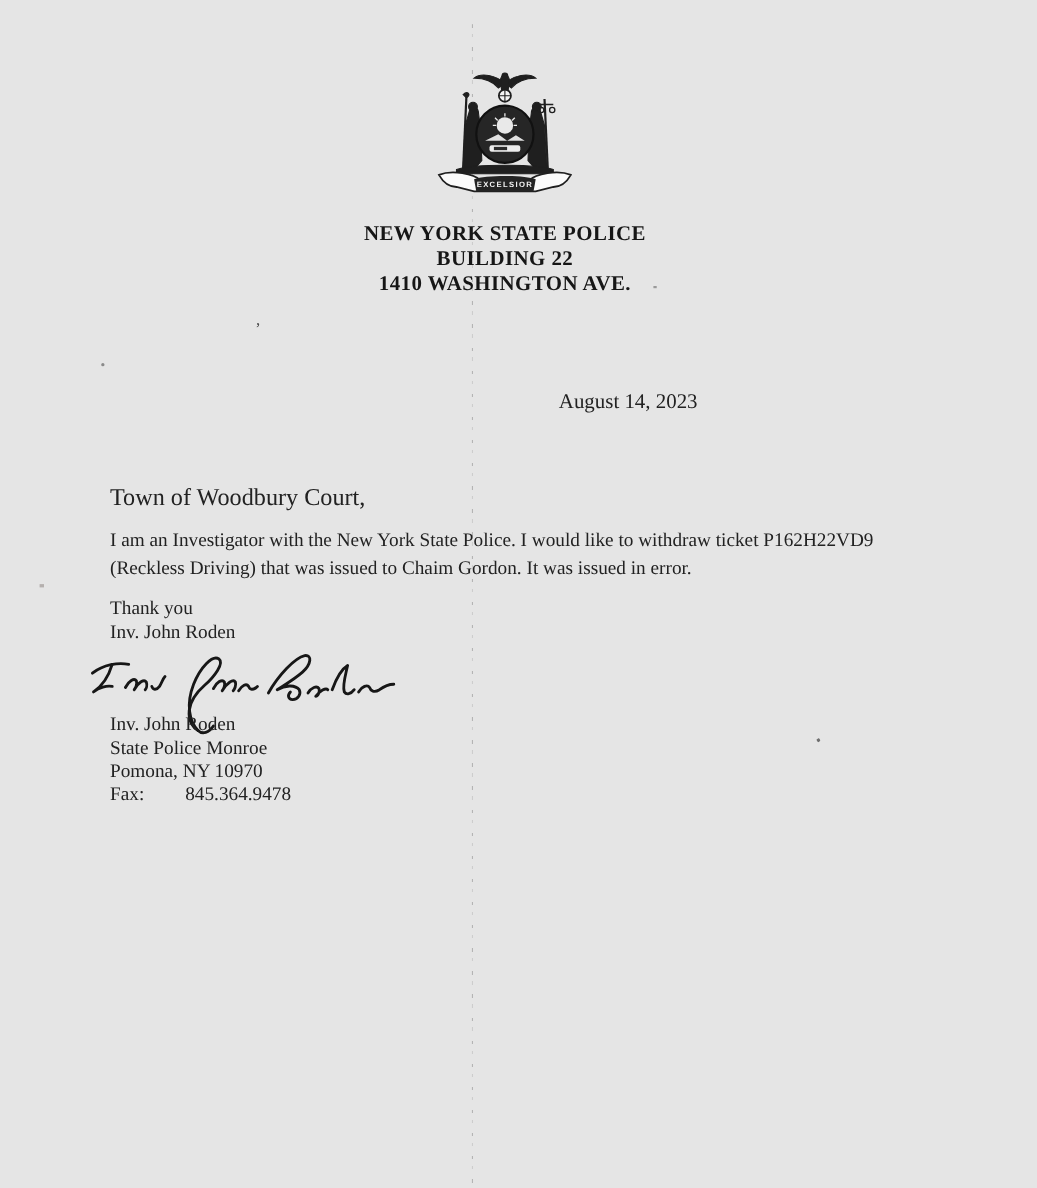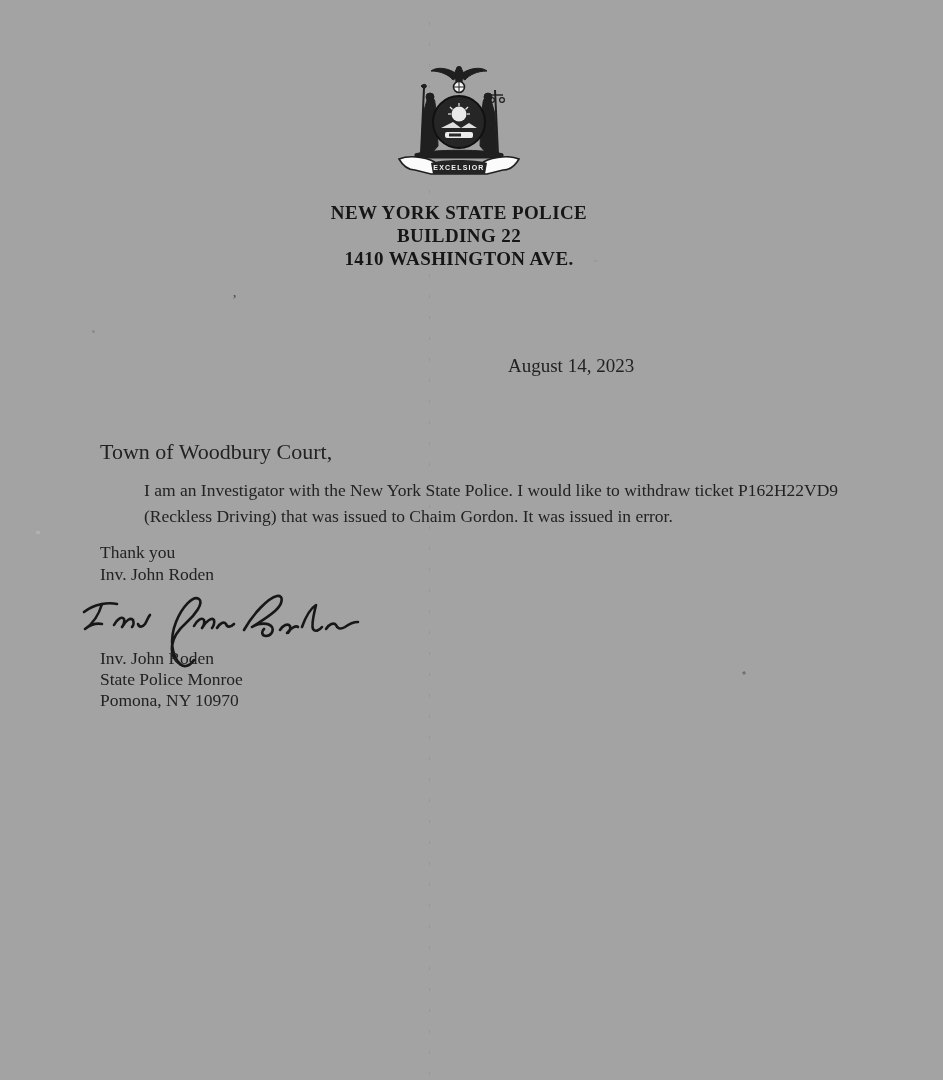--- a/index.html
+++ b/index.html
@@ -1,21 +1,21 @@
 <!DOCTYPE html>
 <html><head>
 <meta charset="utf-8">
 <style>
   * { margin: 0; padding: 0; box-sizing: border-box; }
   html, body { background: #ffffff; }
   .page {
     position: relative;
     width: 943px;
     height: 1080px;
-    background: #a3a3a3;
+    background: #e5e5e5;
     overflow: hidden;
     font-family: "Liberation Serif", serif;
     color: #1e1e1e;
   }
   
   .fold-line {
     position: absolute;
     left: 429px;
     top: 22px;
     width: 1px;
@@ -61,21 +61,20 @@
     color: #222;
   }
   .body-para {
     position: absolute;
     left: 100px;
     top: 478px;
     width: 760px;
     font-size: 17.5px;
     line-height: 25.5px;
     color: #222;
-    margin-left: 44px;
   }
   .closing {
     position: absolute;
     left: 100px;
     top: 542px;
     font-size: 17.5px;
     line-height: 21.5px;
     color: #222;
   }
   .signature {
@@ -194,20 +193,24 @@
       <path d="M204,58 C207,53 212,51 214,54 C215,57 213,61 211,61 C215,56 220,53 222,55"></path>
       <path d="M226,55 C230,44 235,36 240,33 C238,42 235,52 237,57 C239,60 243,59 246,55"></path>
       <path d="M250,57 C253,52 258,50 260,53 C261,56 264,58 269,55 C273,52 278,50 282,50"></path>
     </g>
   </svg>
 
   <div class="contact-block">
     <div>Inv. John Roden</div>
     <div>State Police Monroe</div>
     <div>Pomona, NY 10970</div>
+    <div>
+      <span class="phone-label">Fax:</span>
+      <span>845.364.9478</span>
+    </div>
   </div>
 
   <div class="speck speck-apostrophe">’</div>
   <div class="speck speck-dot-a"></div>
   <div class="speck speck-dot-b"></div>
   <div class="speck speck-dot-c"></div>
   <div class="speck speck-dot-d"></div>
 
 </div>
 

